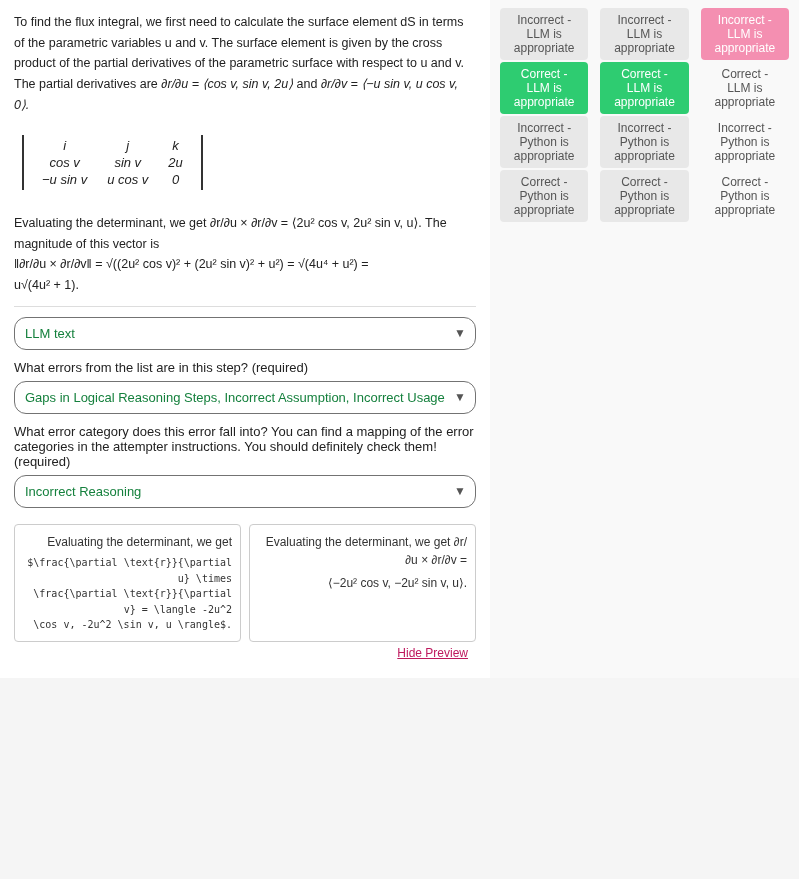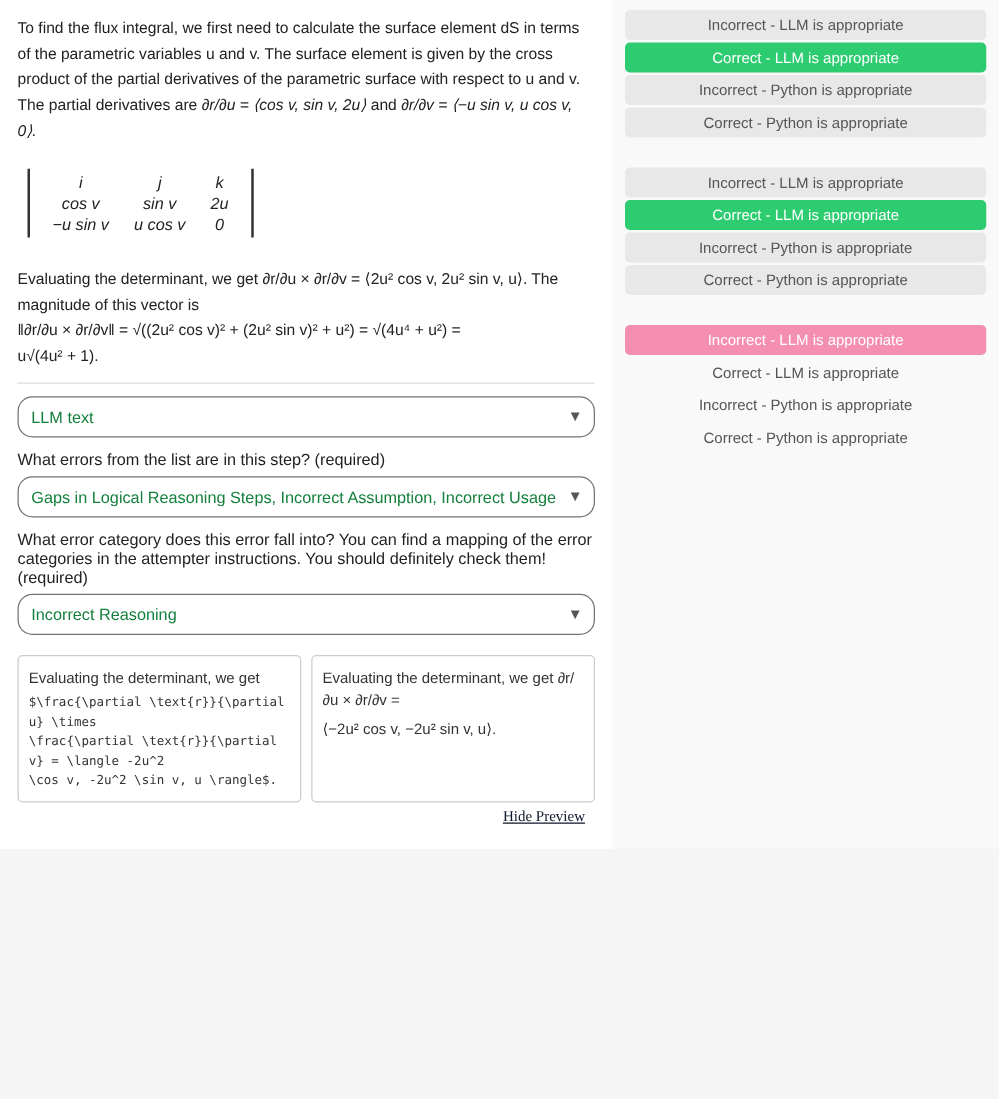--- a/index.html
+++ b/index.html
@@ -18,21 +18,21 @@
     .left-panel {
       width: 490px;
       padding: 12px 14px;
       background: #fff;
     }
     .right-panel {
       width: 309px;
       padding: 8px 10px;
       background: #f9f9f9;
       display: flex;
-      flex-direction: column;
+      flex-direction: row;
       gap: 6px;
     }
     .math-text {
       font-size: 12.5px;
       line-height: 1.65;
       color: #222;
     }
     .math-inline {
       font-style: italic;
     }
@@ -92,40 +92,40 @@
       color: #555;
       font-size: 12px;
     }
     .rewrite-section {
       margin-top: 4px;
     }
     .rewrite-boxes {
       display: flex;
       gap: 8px;
       margin-top: 16px;
+      text-align: right;
     }
     .rewrite-box {
       flex: 1;
       border: 1px solid #ccc;
       border-radius: 4px;
       background: #fff;
       padding: 8px;
       font-size: 12px;
       line-height: 1.55;
       min-height: 90px;
       color: #333;
     }
     .hide-preview-bar {
       text-align: right;
       padding: 4px 8px 6px 0;
       font-size: 12px;
-      color: #0f172a;
+      color: #be185d;
       cursor: pointer;
       text-decoration: underline;
-      font-family: Liberation Serif, serif;
     }
 
     
     .badge {
       display: block;
       padding: 5px 10px;
       border-radius: 4px;
       font-size: 12px;
       font-weight: 500;
       text-align: center;

